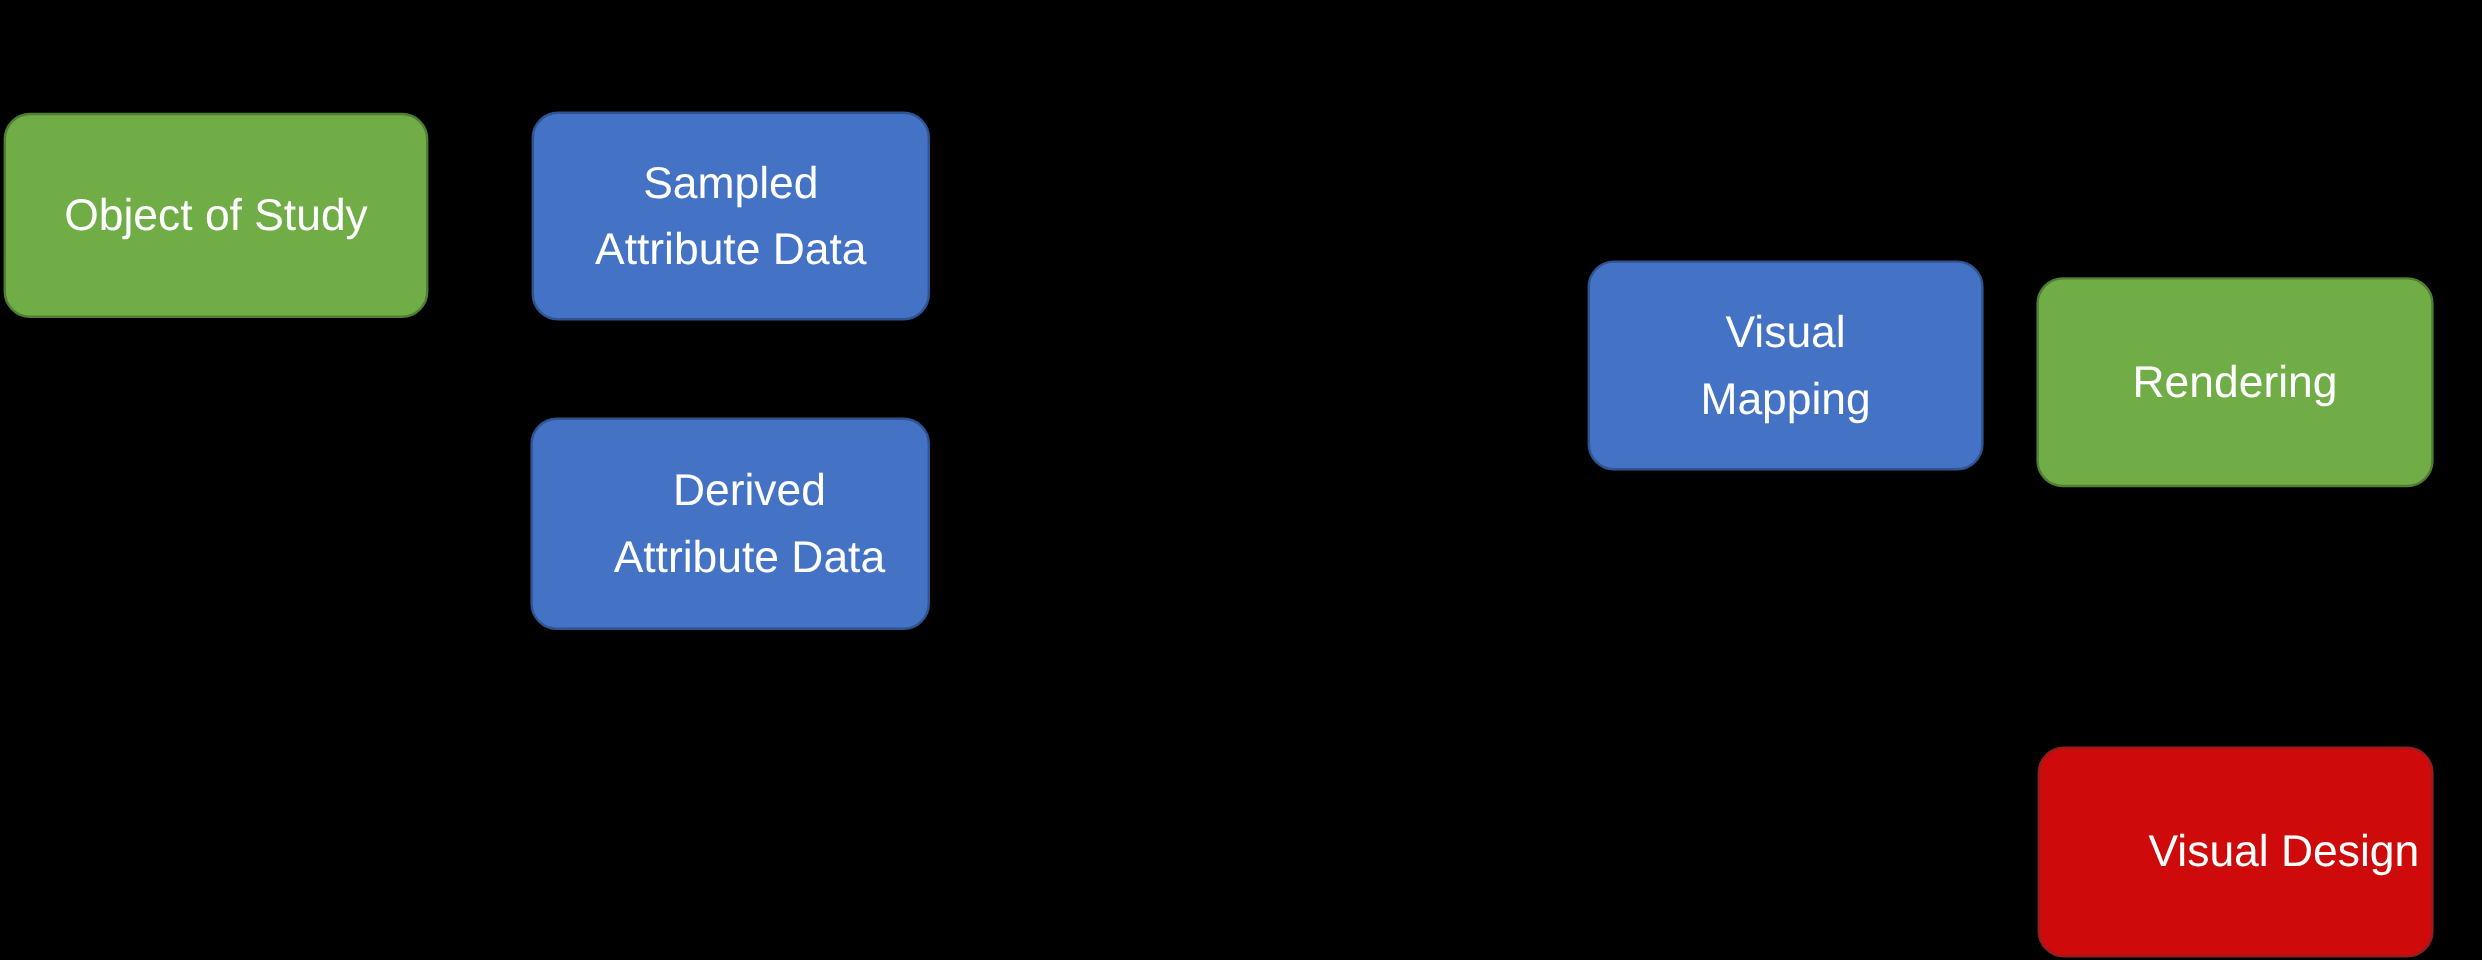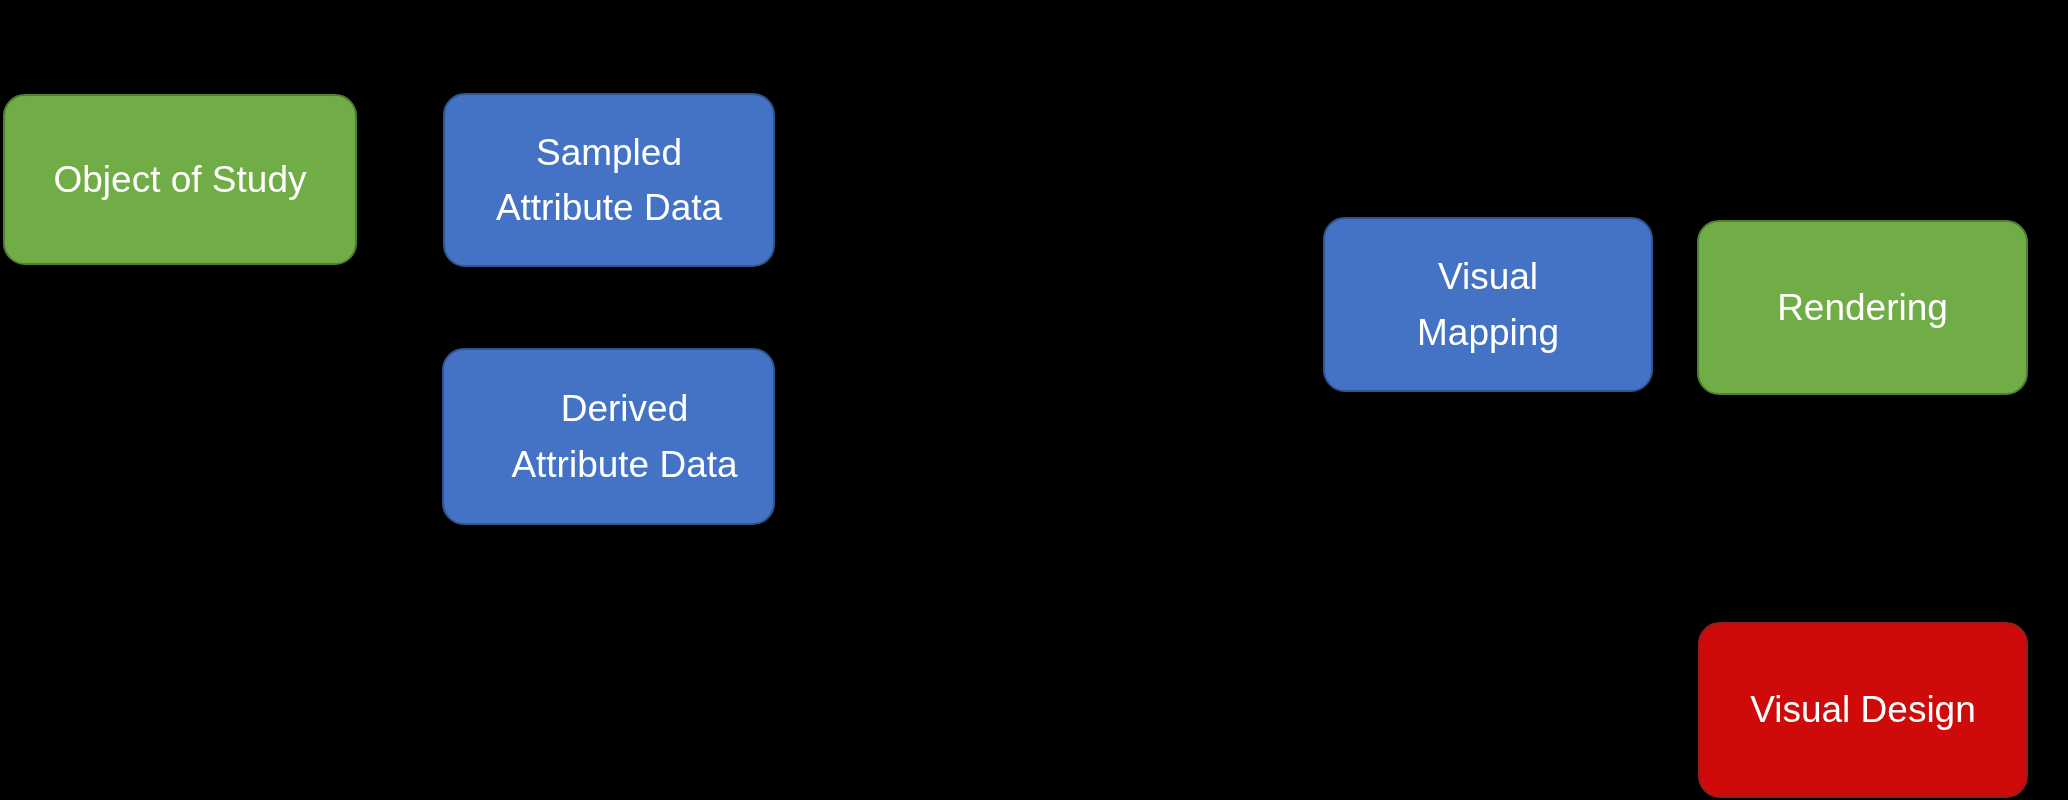--- a/index.html
+++ b/index.html
@@ -32,21 +32,21 @@
     line-height: 1.5;
     color: #ffffff;
     padding: 0 10px;
   }
   
   .n0 { left: 3px;    top: 94px;  width: 354px; height: 171px; }
   .n1 { left: 443px;  top: 93px;  width: 332px; height: 174px; }
   .n2 { left: 442px;  top: 348px; width: 333px; height: 177px; }
   .n3 { left: 860px;  top: 213px; width: 332px; height: 179px; }
   .n4 { left: 1323px; top: 217px; width: 330px; height: 175px; }
-  .n5 { left: 1697px; top: 220px; width: 331px; height: 175px; }
+  .n5 { left: 1697px; top: 231px; width: 331px; height: 175px; }
   .n6 { left: 1698px; top: 622px; width: 330px; height: 176px; }
 </style>
 </head>
 <body>
 
 <div class="canvas" style="background: rgb(0, 0, 0); border-radius: 21px;">
 
   <div class="node n0" style="background: rgb(112, 173, 71); border-color: rgb(80, 126, 50); color: rgb(255, 255, 255);">
     <span class="label">Object of Study</span>
   </div>
@@ -64,17 +64,17 @@
 
   <div class="node n4" style="background: rgb(68, 114, 196); border-color: rgb(47, 85, 144); color: rgb(255, 255, 255);">
     <span class="label">Visual
 Mapping</span>
   </div>
 
   <div class="node n5" style="background: rgb(112, 173, 71); border-color: rgb(80, 126, 50); color: rgb(255, 255, 255);">
     <span class="label">Rendering</span>
   </div>
 
-  <div class="node n6" style="background: rgb(207, 10, 10); border-color: rgb(143, 32, 32); color: rgb(255, 255, 255);">
+  <div class="node n6" style="background: rgb(207, 10, 10); border-color: rgb(143, 32, 32); color: rgb(255, 255, 255); justify-content: flex-end;">
     <span class="label">Visual Design</span>
   </div>
 
 </div>
 
 </body></html>

